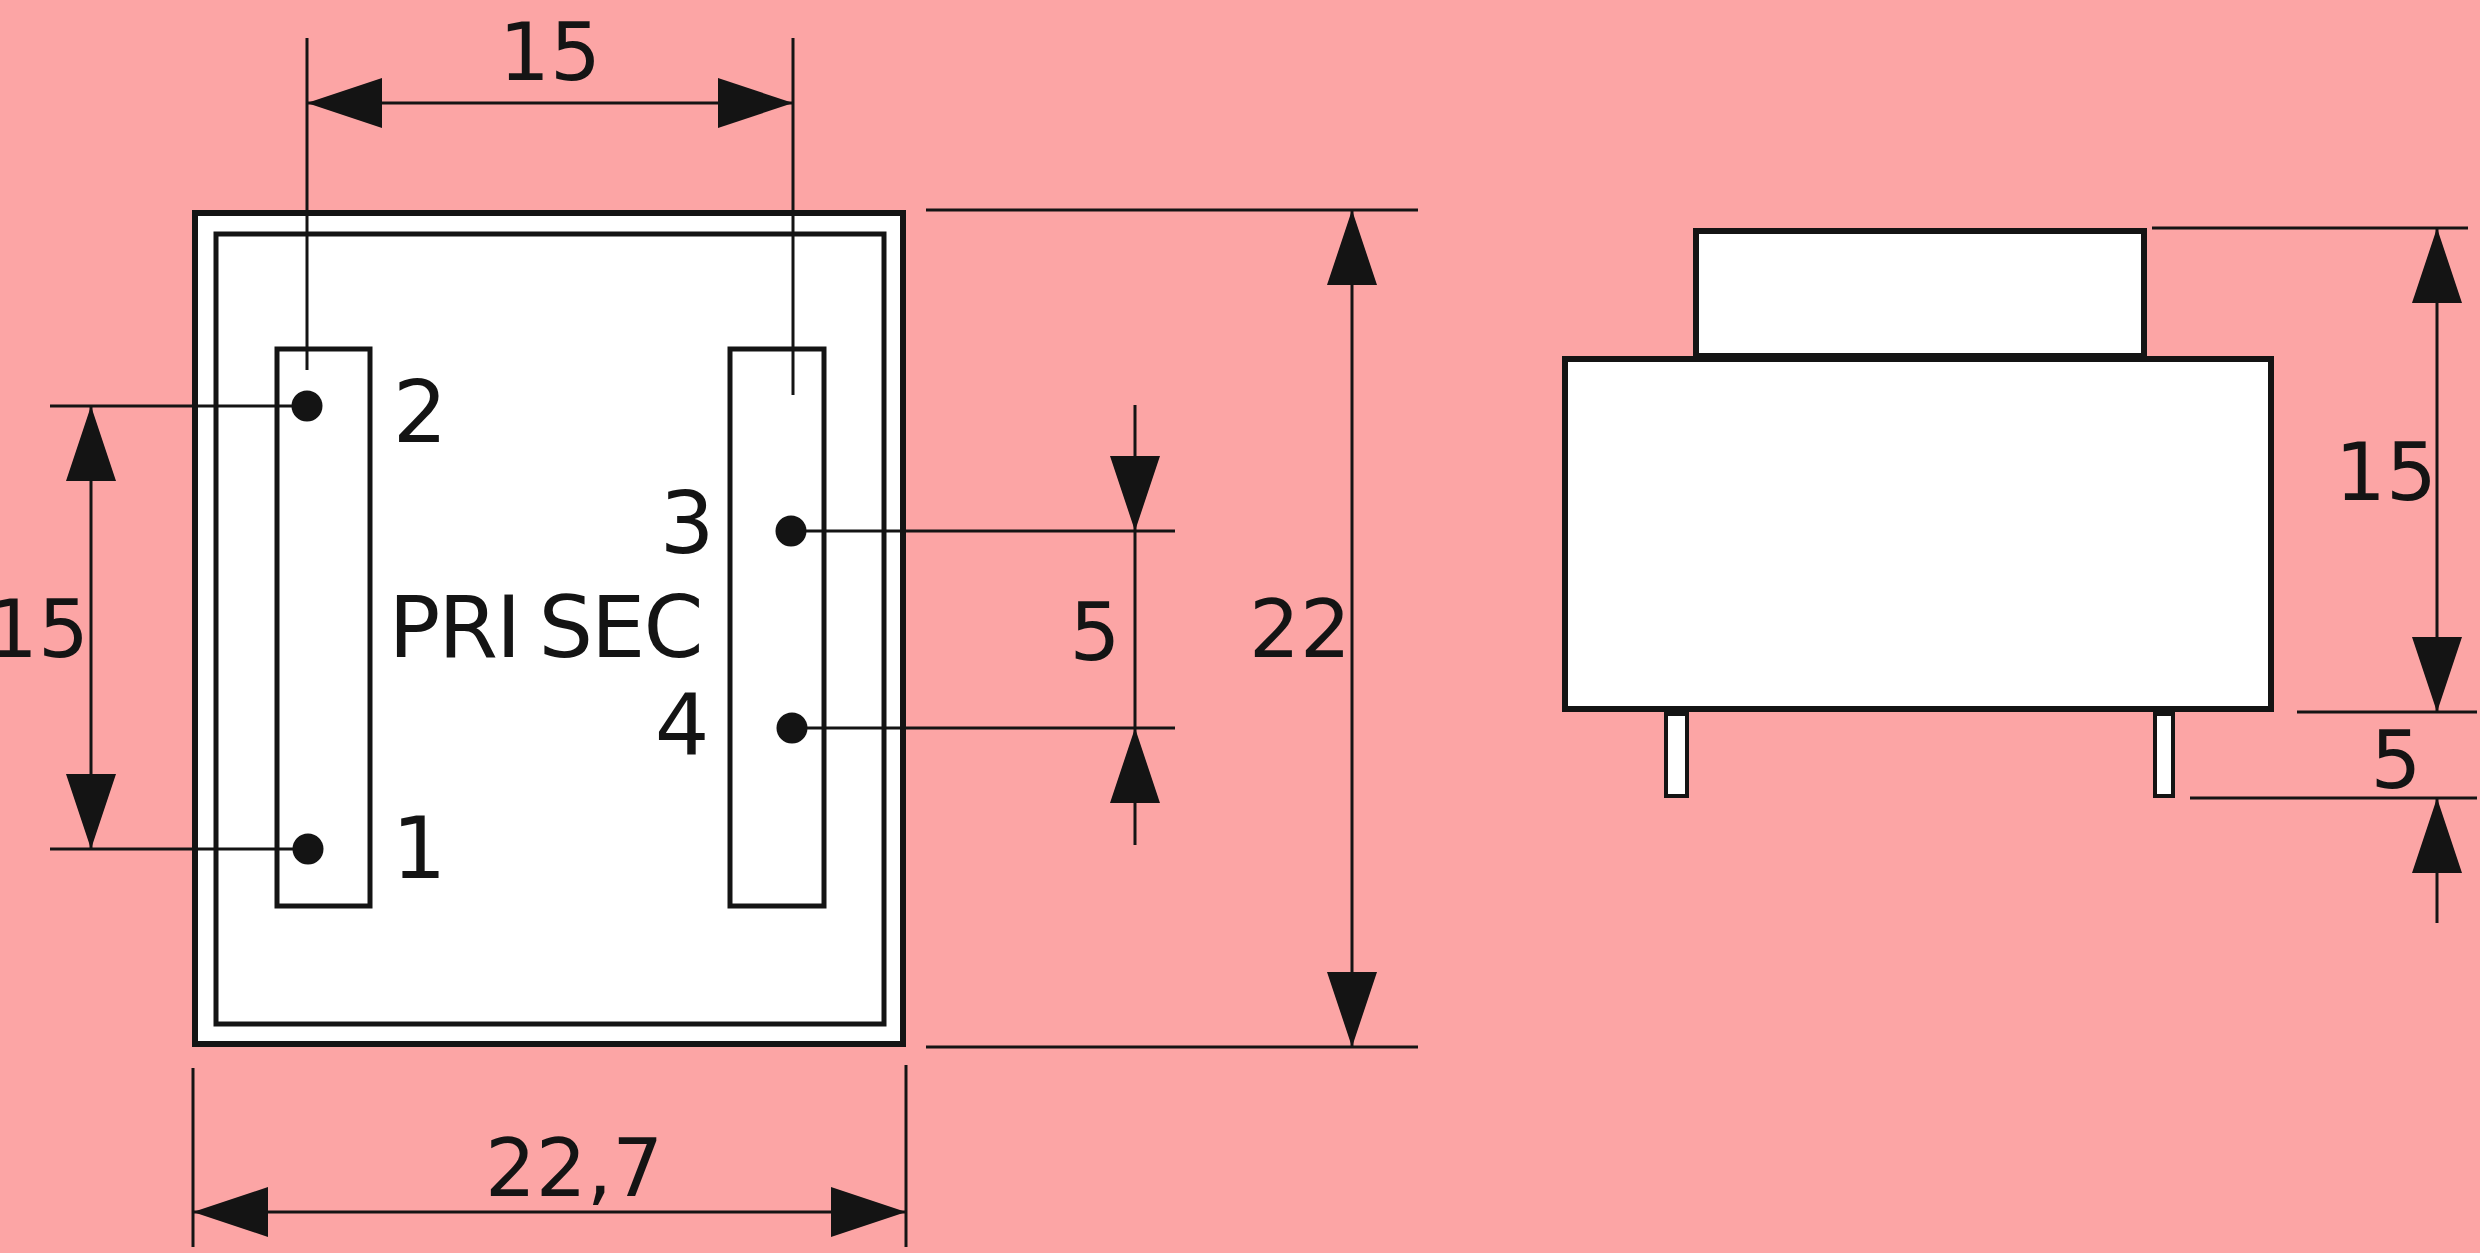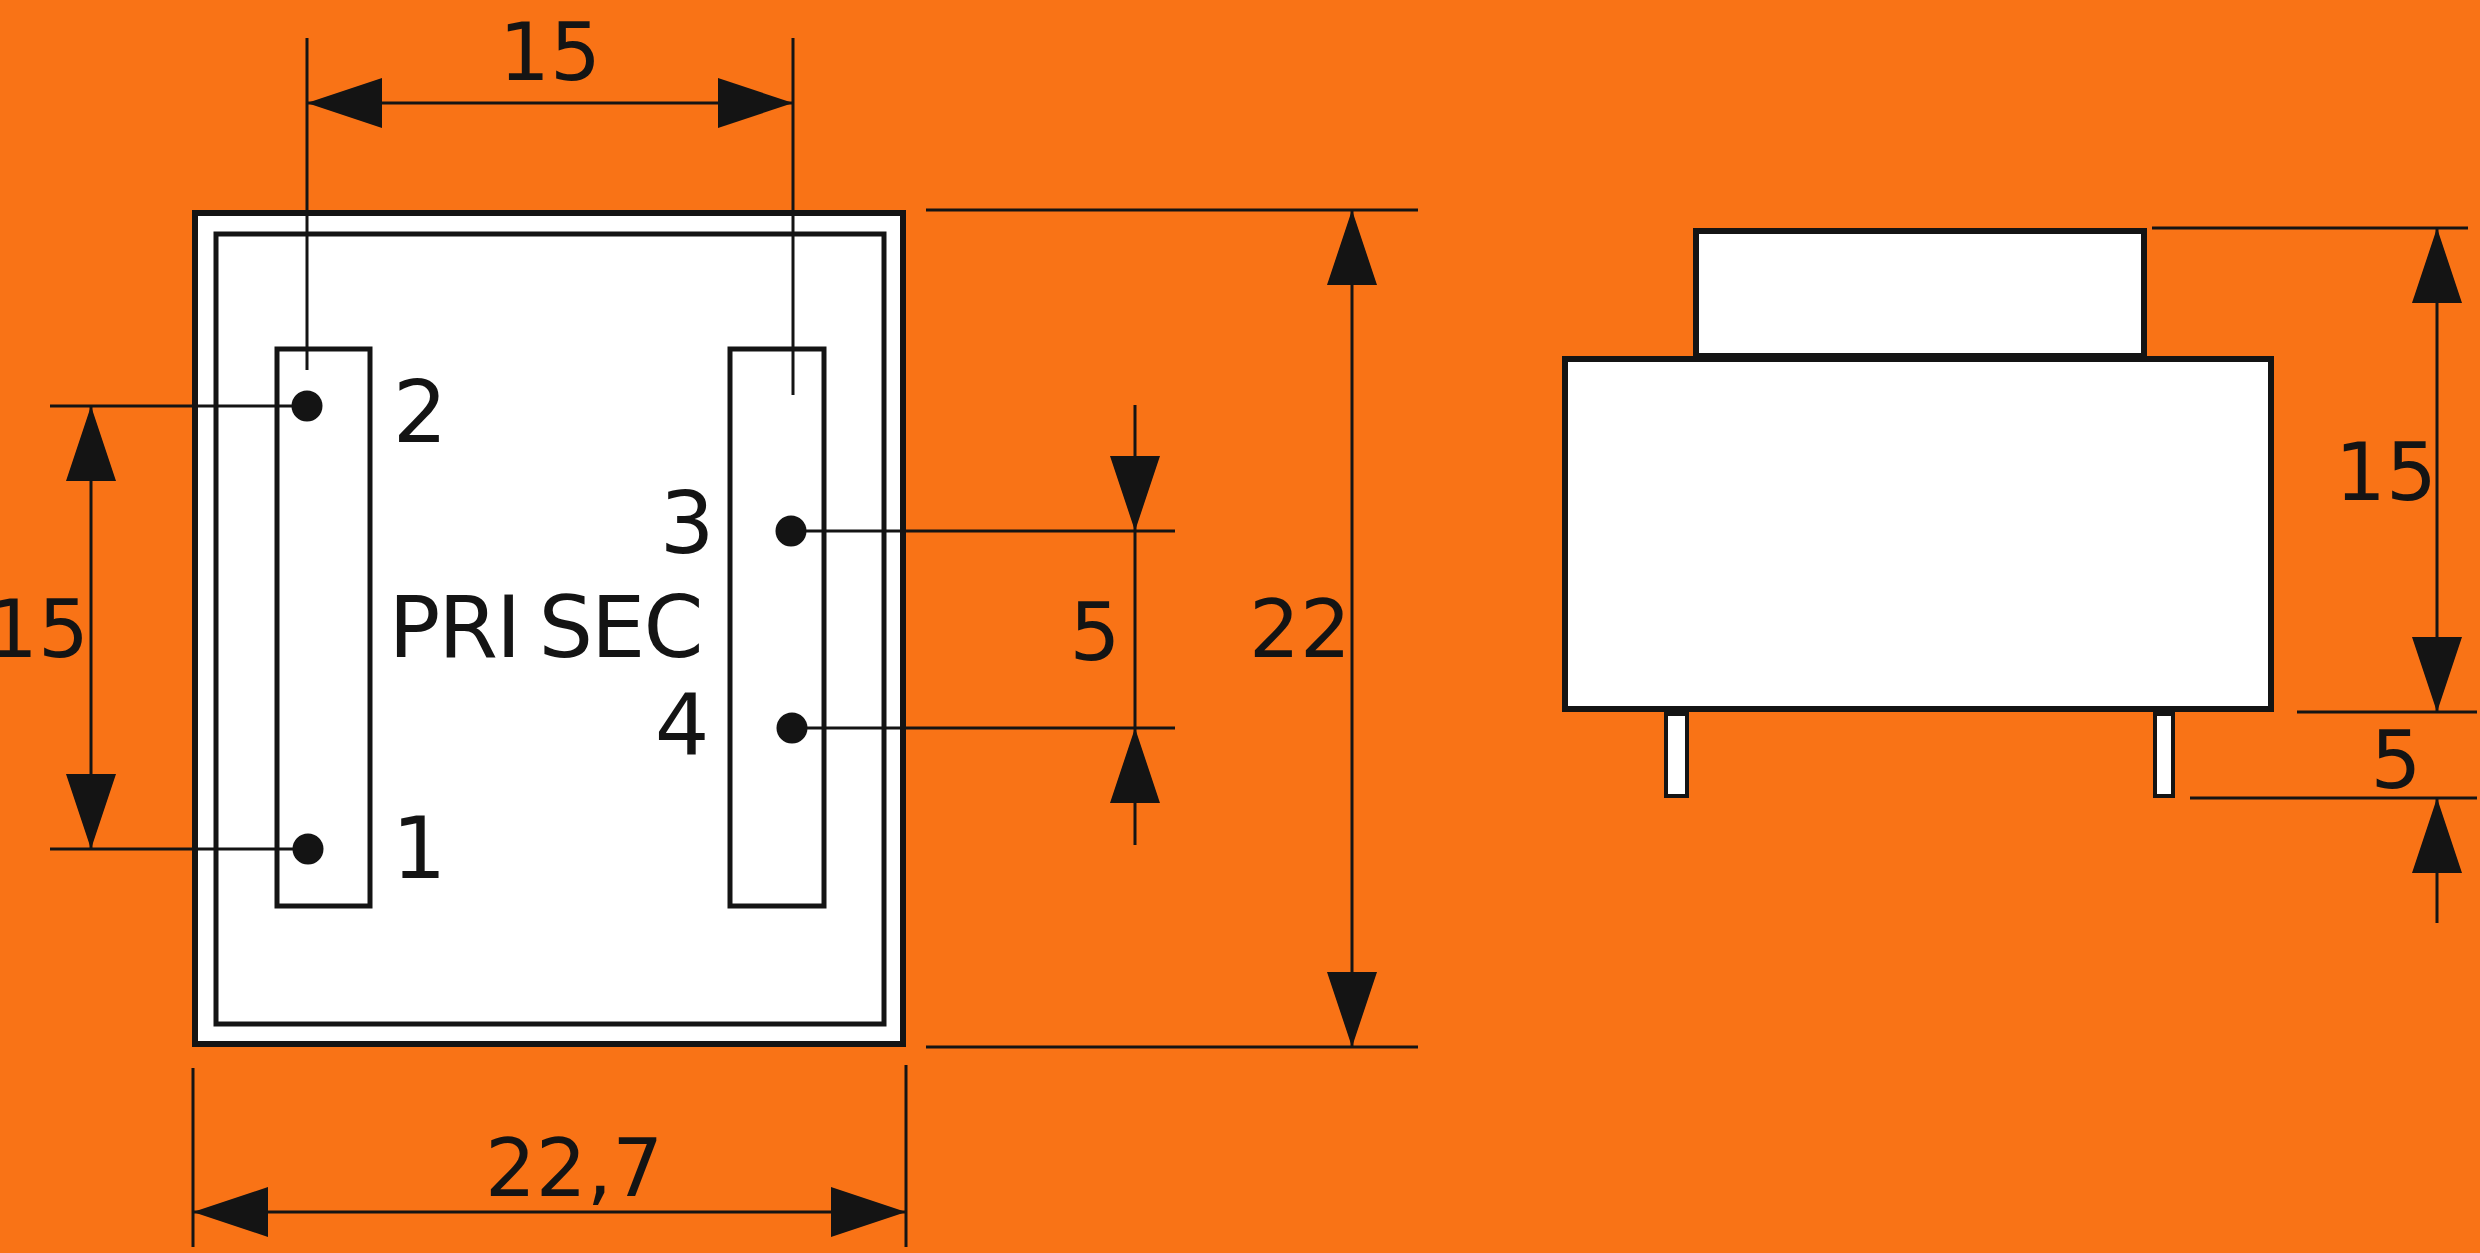--- a/index.html
+++ b/index.html
@@ -1,16 +1,16 @@
 <!DOCTYPE html>
 <html><head>
 <meta charset="utf-8">
 <style>
   html,body{margin:0;padding:0;background:#ffffff;}
-  .canvas{position:relative;width:2480px;height:1253px;background:#f97316;overflow:hidden;}
+  .canvas{position:relative;width:2480px;height:1253px;background:#fca5a5;overflow:hidden;}
   svg{position:absolute;left:0;top:0;}
   .outline{fill:#ffffff;stroke:#141414;}
   .thick{stroke-width:6;}
   .mid{stroke-width:5;}
   .thin{stroke:#141414;stroke-width:3;fill:none;}
   .arrow{fill:#141414;stroke:none;}
   .dot{fill:#141414;stroke:none;}
   text{font-family:"DejaVu Sans","Liberation Sans",sans-serif;fill:#141414;}
   .dimtxt{font-size:80px;}
   .pintxt{font-size:86px;}

